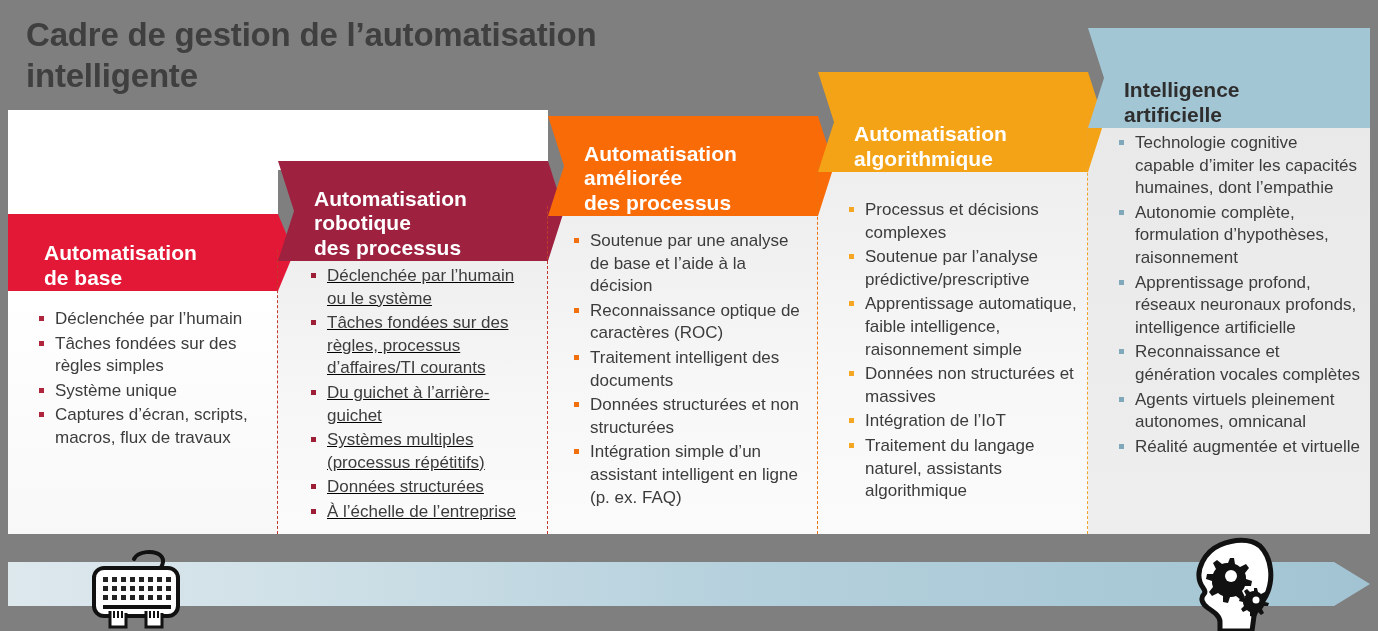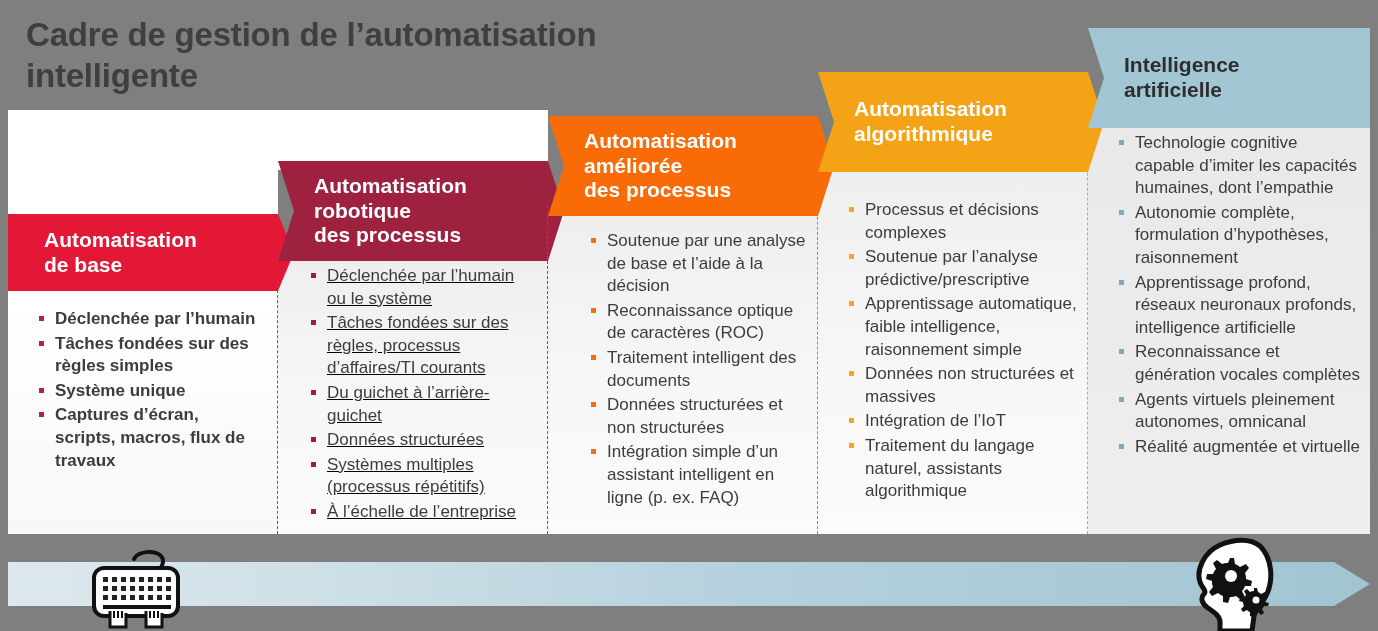--- a/index.html
+++ b/index.html
@@ -49,21 +49,21 @@
     background: #ffffff;
   }
 
   
   .banner {
     position: absolute;
     left: 0;
     width: 286px;
     height: 77px;
     display: flex;
-    align-items: center;
+    align-items: flex-end;
     z-index: 5;
     clip-path: polygon(0 0, 270px 0, 286px 50%, 270px 100%, 0 100%, 16px 50%);
   }
   .banner.first {
     clip-path: polygon(0 0, 270px 0, 286px 50%, 270px 100%, 0 100%);
   }
   .banner-text {
     color: #ffffff;
     font-size: 21px;
     font-weight: bold;
@@ -136,54 +136,54 @@
 
   <div class="panels">
 
     <div class="col col1" style="left:0;">
       <div class="col-top-fill" style="height:104px;"></div>
       <div class="col-body" style="top:181px;"></div>
       <div class="banner first" style="top:104px; background:#e31837;">
         <div class="banner-text">Automatisation
 de base</div>
       </div>
-      <ul class="bullets b-red" style="top:198px; left:26px; right:22px;font-weight:bold;">
+      <ul class="bullets b-red" style="top:198px; left:26px; right:22px;">
         <li>Déclenchée par l’humain</li>
         <li>Tâches fondées sur des règles simples</li>
         <li>Système unique</li>
         <li>Captures d’écran, scripts, macros, flux de travaux</li>
       </ul>
     </div>
 
     <div class="col col2" style="left:270px;">
       <div class="col-top-fill" style="height:60px; background:#ffffff;"></div>
       <div class="col-body" style="top:137px;"></div>
       <div class="banner" style="top:51px; height:100px; background:#9e2140; clip-path:polygon(0 0, 270px 0, 286px 50%, 270px 100%, 0 100%, 16px 50%);">
         <div class="banner-text">Automatisation
 robotique
 des processus</div>
       </div>
       <ul class="bullets b-dred" style="top:155px; left:28px; right:14px;text-decoration:underline;">
         <li>Déclenchée par l’humain ou le système</li>
         <li>Tâches fondées sur des règles,  processus d’affaires/TI courants</li>
         <li>Du guichet à l’arrière-guichet</li>
+        <li>Systèmes multiples (processus répétitifs)</li>
         <li>Données structurées</li>
-        <li>Systèmes multiples (processus répétitifs)</li>
         <li>À l’échelle de l’entreprise</li>
       </ul>
     </div>
 
     <div class="col col3" style="left:540px;">
       <div class="col-body" style="top:92px;"></div>
       <div class="banner" style="top:6px; height:100px; background:#f96b07;">
         <div class="banner-text">Automatisation
 améliorée
 des processus</div>
       </div>
-      <ul class="bullets b-orange" style="top:120px; left:38px; right:12px;">
+      <ul class="bullets b-orange" style="top:120px; left:21px; right:12px;">
         <li>Soutenue par une analyse de base et l’aide à la décision</li>
         <li>Reconnaissance optique de caractères (ROC)</li>
         <li>Traitement intelligent des documents</li>
         <li>Données structurées et non structurées</li>
         <li>Intégration simple d’un assistant intelligent en ligne (p. ex. FAQ)</li>
       </ul>
     </div>
 
     <div class="col col4" style="left:810px;">
       <div class="col-body" style="top:48px;"></div>

